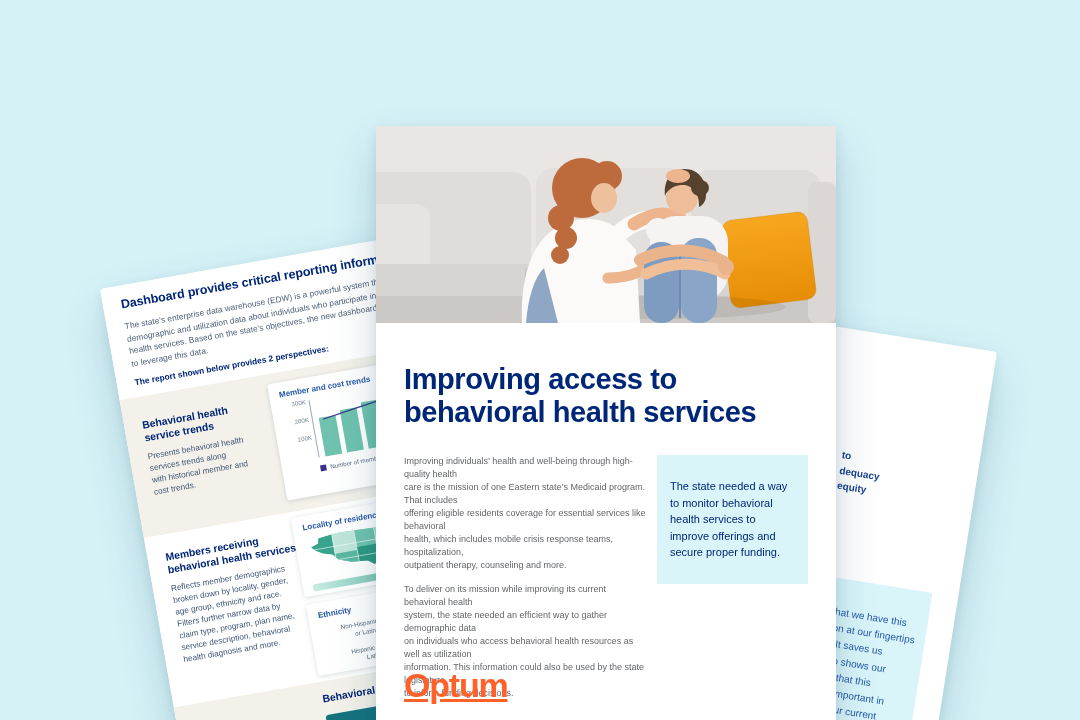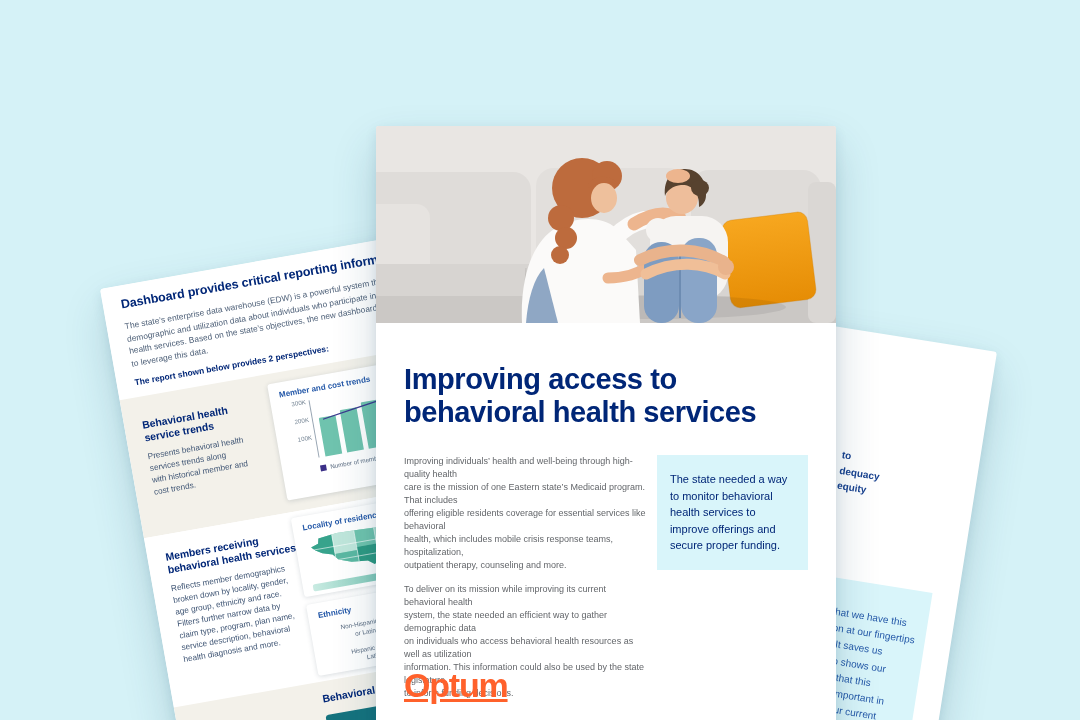--- a/index.html
+++ b/index.html
@@ -59,21 +59,21 @@
   
   .page-center{left:376px;top:126px;width:460px;height:620px;z-index:3;overflow:hidden;}
   .photo{position:relative;width:460px;height:197px;overflow:hidden;background:#e9e6e3;}
   .photo svg{display:block;}
   .cp-content{position:relative;padding:40px 28px 0 28px;}
   .cp-title{font-size:29px;line-height:1.14;font-weight:bold;color:#002677;letter-spacing:-.4px;}
   .cp-subtitle{margin-top:14px;font-size:16px;color:#2458a8;letter-spacing:-.1px;}
   .cp-bodyrow{display:flex;margin-top:26px;align-items:flex-start;}
   .cp-paras{width:282px;font-size:9px;line-height:1.45;color:#63666a;}
   .cp-para{margin:0 0 10px 0;}
-  .callout{margin-left:8px;width:144px;background:#d9f5fa;padding:16px 13px;box-sizing:content-box;
+  .callout{margin-left:8px;width:144px;background:#d9f5fa;padding:23px 13px;box-sizing:content-box;
            font-size:11px;line-height:1.5;color:#002677;font-weight:500;}
   .optum-logo{position:absolute;left:28px;top:540px;font-size:34px;font-weight:800;
               color:#ff612b;letter-spacing:-1.2px;text-decoration:underline;}
 
   
   .page-right{left:577px;top:352px;width:420px;height:640px;transform:rotate(9deg);
               transform-origin:top right;z-index:1;overflow:hidden;}
   .rp-heading{position:absolute;left:283px;top:118px;font-size:10px;font-weight:bold;
               color:#18418f;line-height:1.55;}
   .rp-quote-box{position:absolute;left:30px;right:26px;top:248px;height:420px;background:#d9f5fa;

